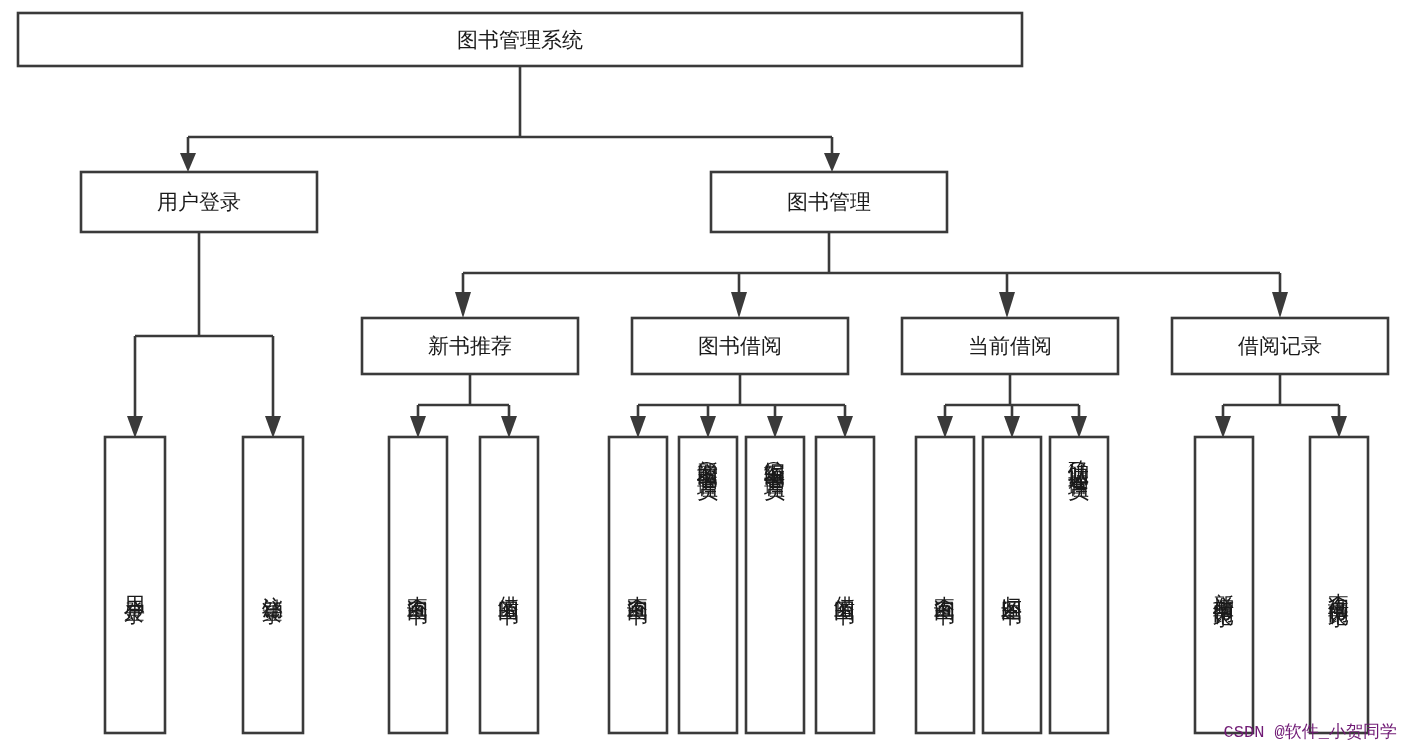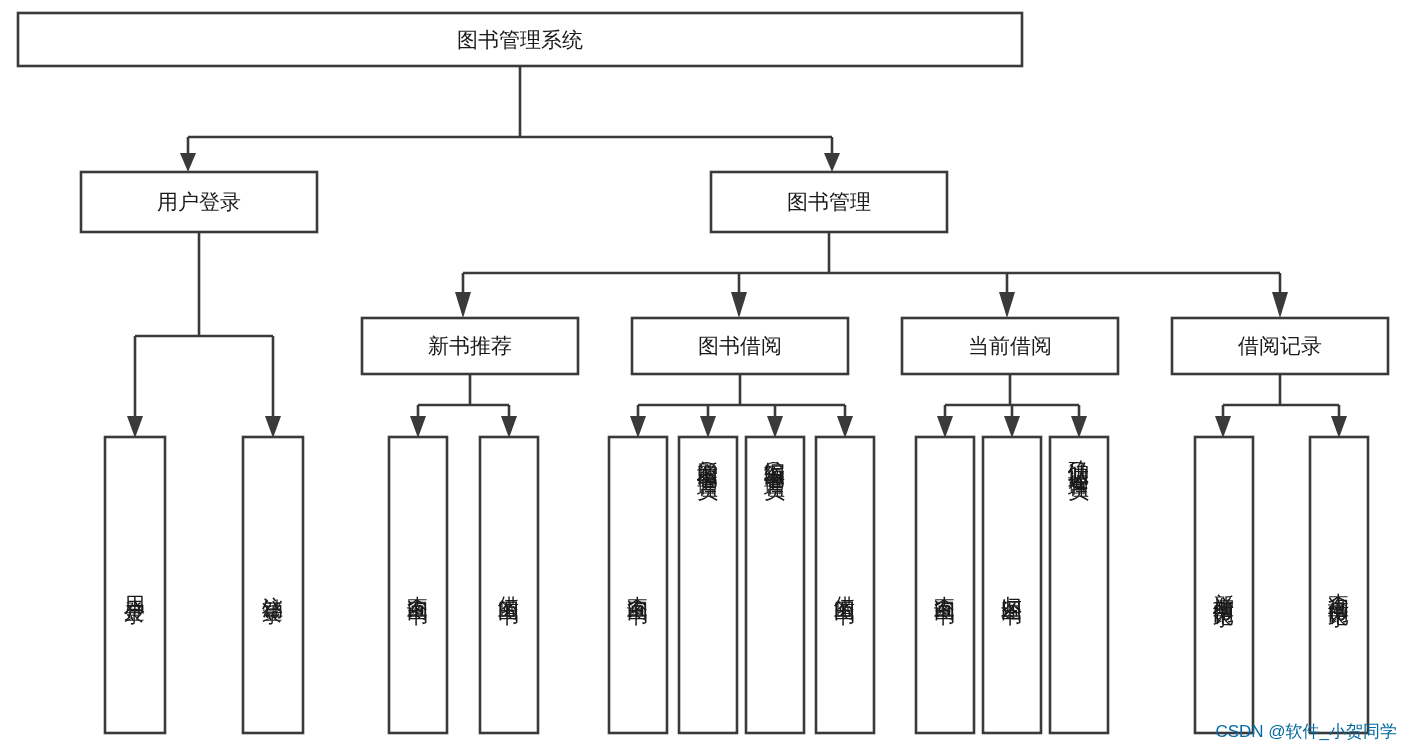--- a/index.html
+++ b/index.html
@@ -38,23 +38,23 @@
     font-family: "Liberation Sans", "DejaVu Sans", sans-serif;
     font-size: 21px;
     fill: #1a1a1a;
     text-anchor: middle;
     dominant-baseline: middle;
   }
   .watermark {
     position: absolute;
     right: 8px;
     bottom: 4px;
-    font-family: Liberation Sans, sans-serif;
+    font-family: Liberation Mono, monospace;
     font-size: 17px;
-    color: #0369a1;
+    color: #701a75;
     white-space: nowrap;
     pointer-events: none;
   }
 </style>
 </head>
 <body>
 
 <svg id="diagram" viewBox="0 0 1405 747" xmlns="http://www.w3.org/2000/svg">
 
   <g>

